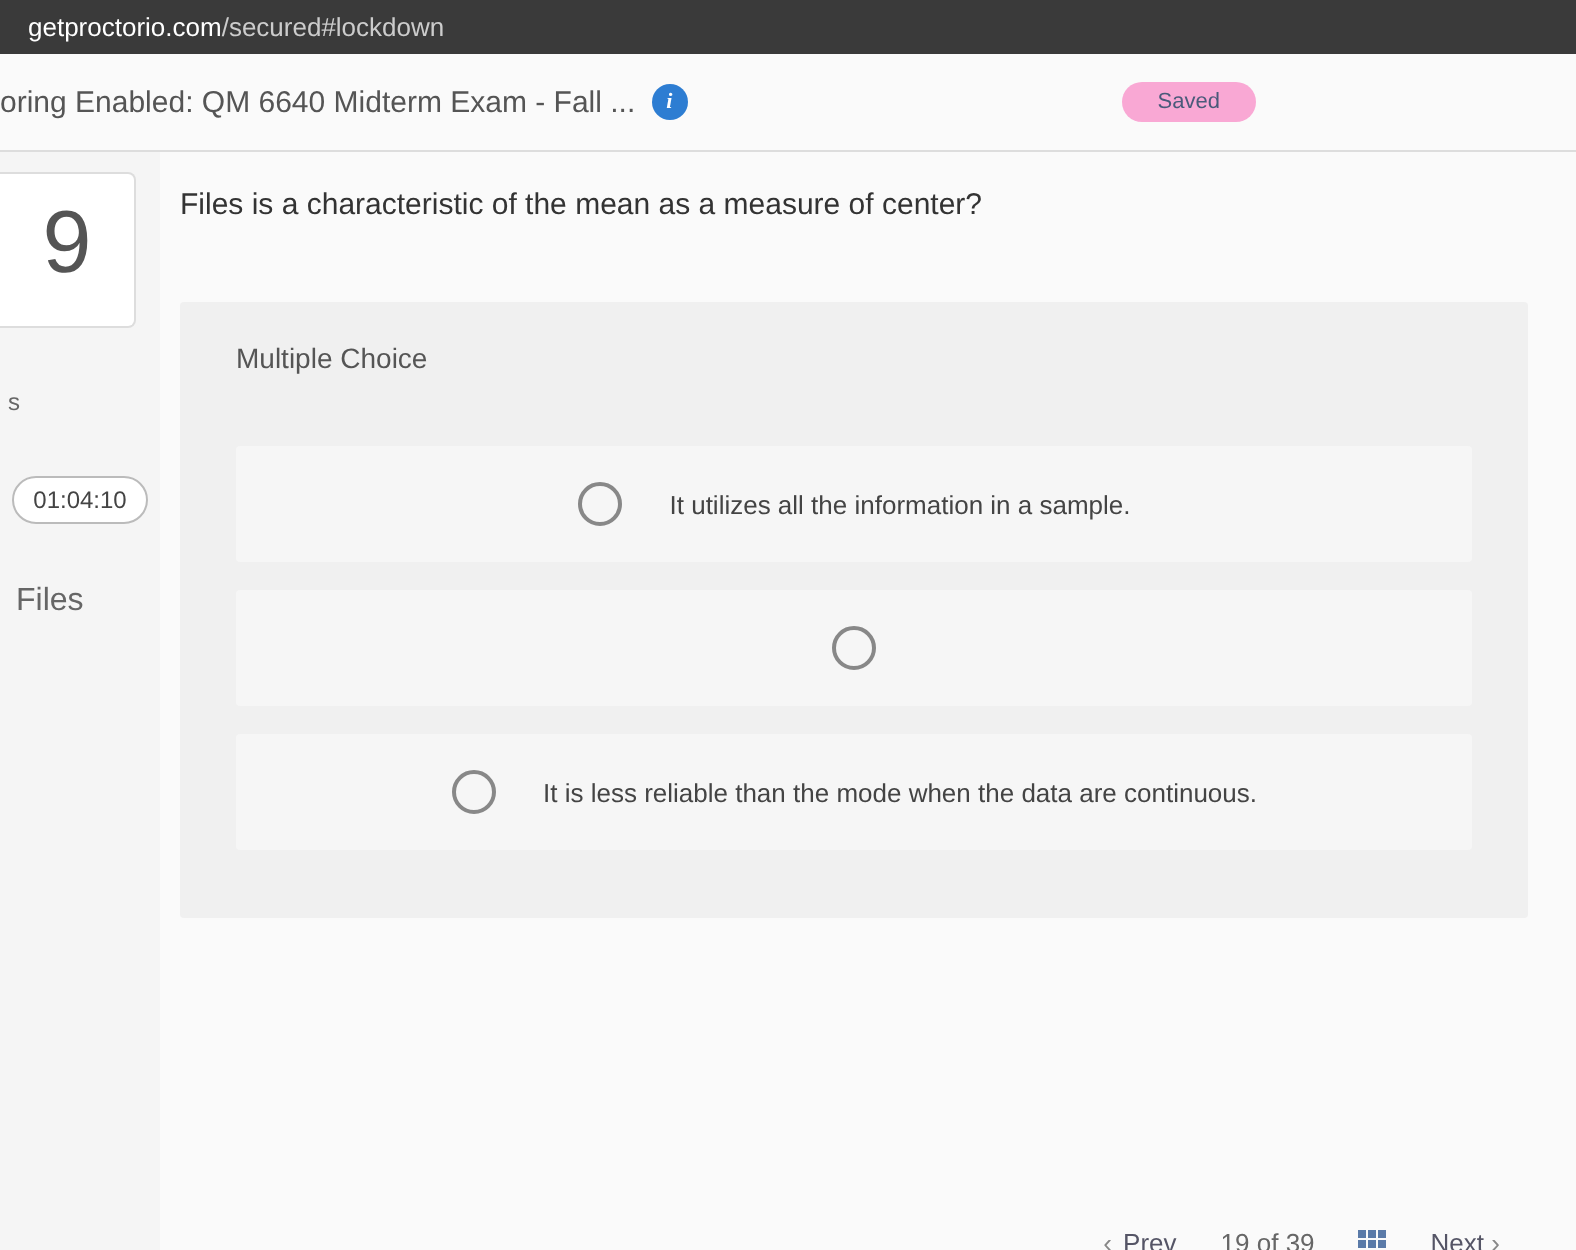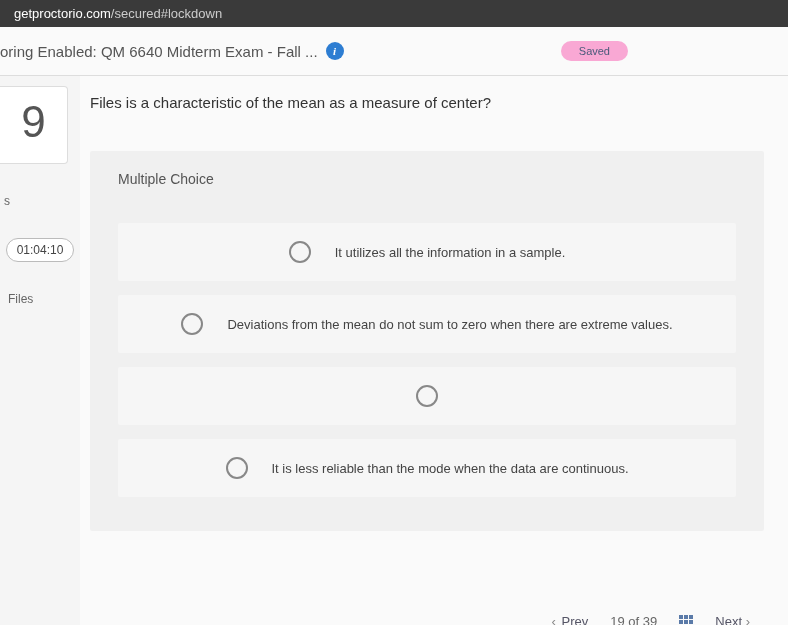--- a/index.html
+++ b/index.html
@@ -89,21 +89,21 @@
       border: 1px solid #bbb;
       border-radius: 14px;
       padding: 4px 8px;
       font-size: 12px;
       color: #444;
       text-align: center;
       margin: 0 6px;
       background: #fff;
     }
     .files-btn {
-      font-size: 12px;
+      font-size: 16px;
       color: #666;
       padding-left: 8px;
     }
     .main {
       flex: 1;
       padding: 18px 24px 0 10px;
       background: #fafafa;
       position: relative;
     }
     .question-text {
@@ -193,24 +193,20 @@
 
   <div class="main">
     <div class="question-text">Files is a characteristic of the mean as a measure of center?</div>
 
     <div class="mc-block">
       <div class="mc-title">Multiple Choice</div>
 
       <div class="option-row">
         <div class="radio"></div>
         <div class="option-text">It utilizes all the information in a sample.</div>
-      </div>
-      <div class="option-row">
-        <div class="radio"></div>
-        <div class="option-text">Deviations from the mean do not sum to zero when there are extreme values.</div>
       </div>
       <div class="option-row">
         <div class="radio"></div>
       </div>
       <div class="option-row">
         <div class="radio"></div>
         <div class="option-text">It is less reliable than the mode when the data are continuous.</div>
       </div>
     </div>
 

